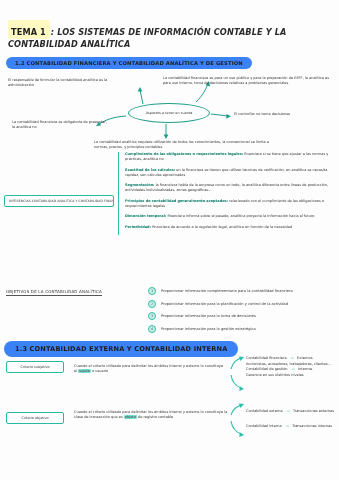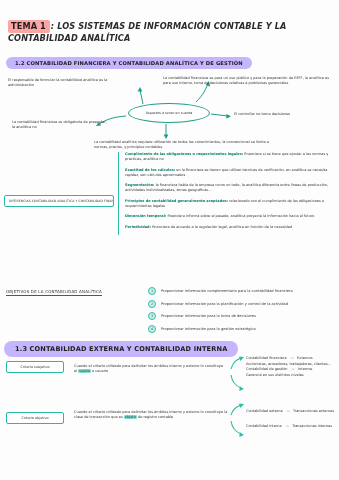--- a/index.html
+++ b/index.html
@@ -12,29 +12,29 @@
   }
   .page { position: relative; width: 339px; height: 480px; background:#fdfdfd; }
 
   
   .title-row {
     position:absolute; left:8px; top:20px; width:322px;
     font-size:8.2px; font-weight:700; letter-spacing:.1px;
     color:#2b2b2b; line-height:11px;
   }
   .tema-badge{
-    display:inline-block; background:#fca5a5; color:#1e1e1e;
-    padding:1px 4px 1px 3px; border-radius:2px; font-weight:700;
+    display:inline-block; background:#fef9c3; color:#1e1e1e;
+    padding:7px 4px 1px 3px; border-radius:2px; font-weight:700;
     font-size:8.2px; margin-right:1px;
   }
   .title-tail{ display:inline;font-style:italic; }
 
   
   .pill{
-    position:absolute; background:#c4b5fd; color:#1d1d1d;
+    position:absolute; background:#3b82f6; color:#1d1d1d;
     border-radius:9px; font-size:5.2px; font-weight:700;
     letter-spacing:.15px; padding:3px 9px; white-space:nowrap;
   }
   .pill.big{ font-size:6.6px; padding:4px 11px; border-radius:10px; }
 
   
   .hw{ position:absolute; font-size:3.5px; line-height:5.2px; color:#3a3a3a; }
   .mk{ background:#7fe3d4; padding:0 1px; border-radius:1px; }
 
   

